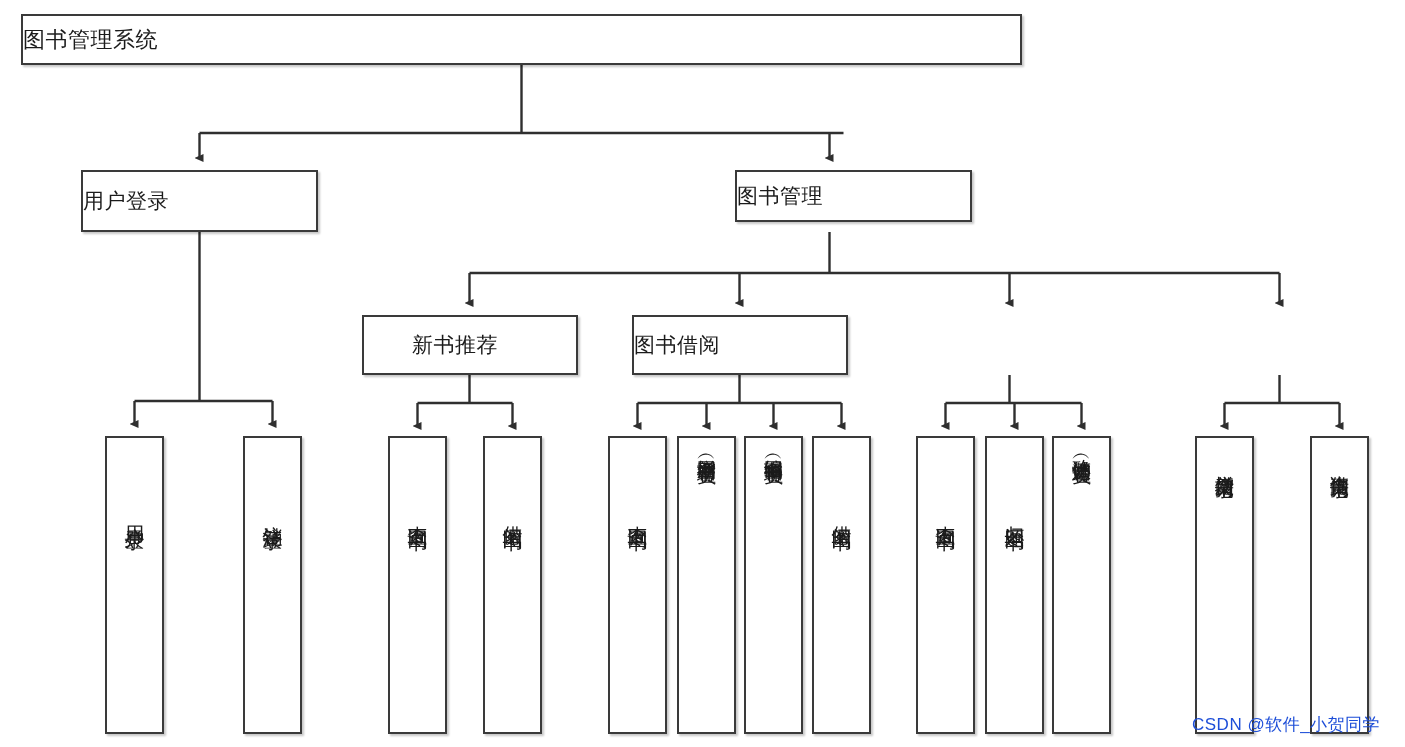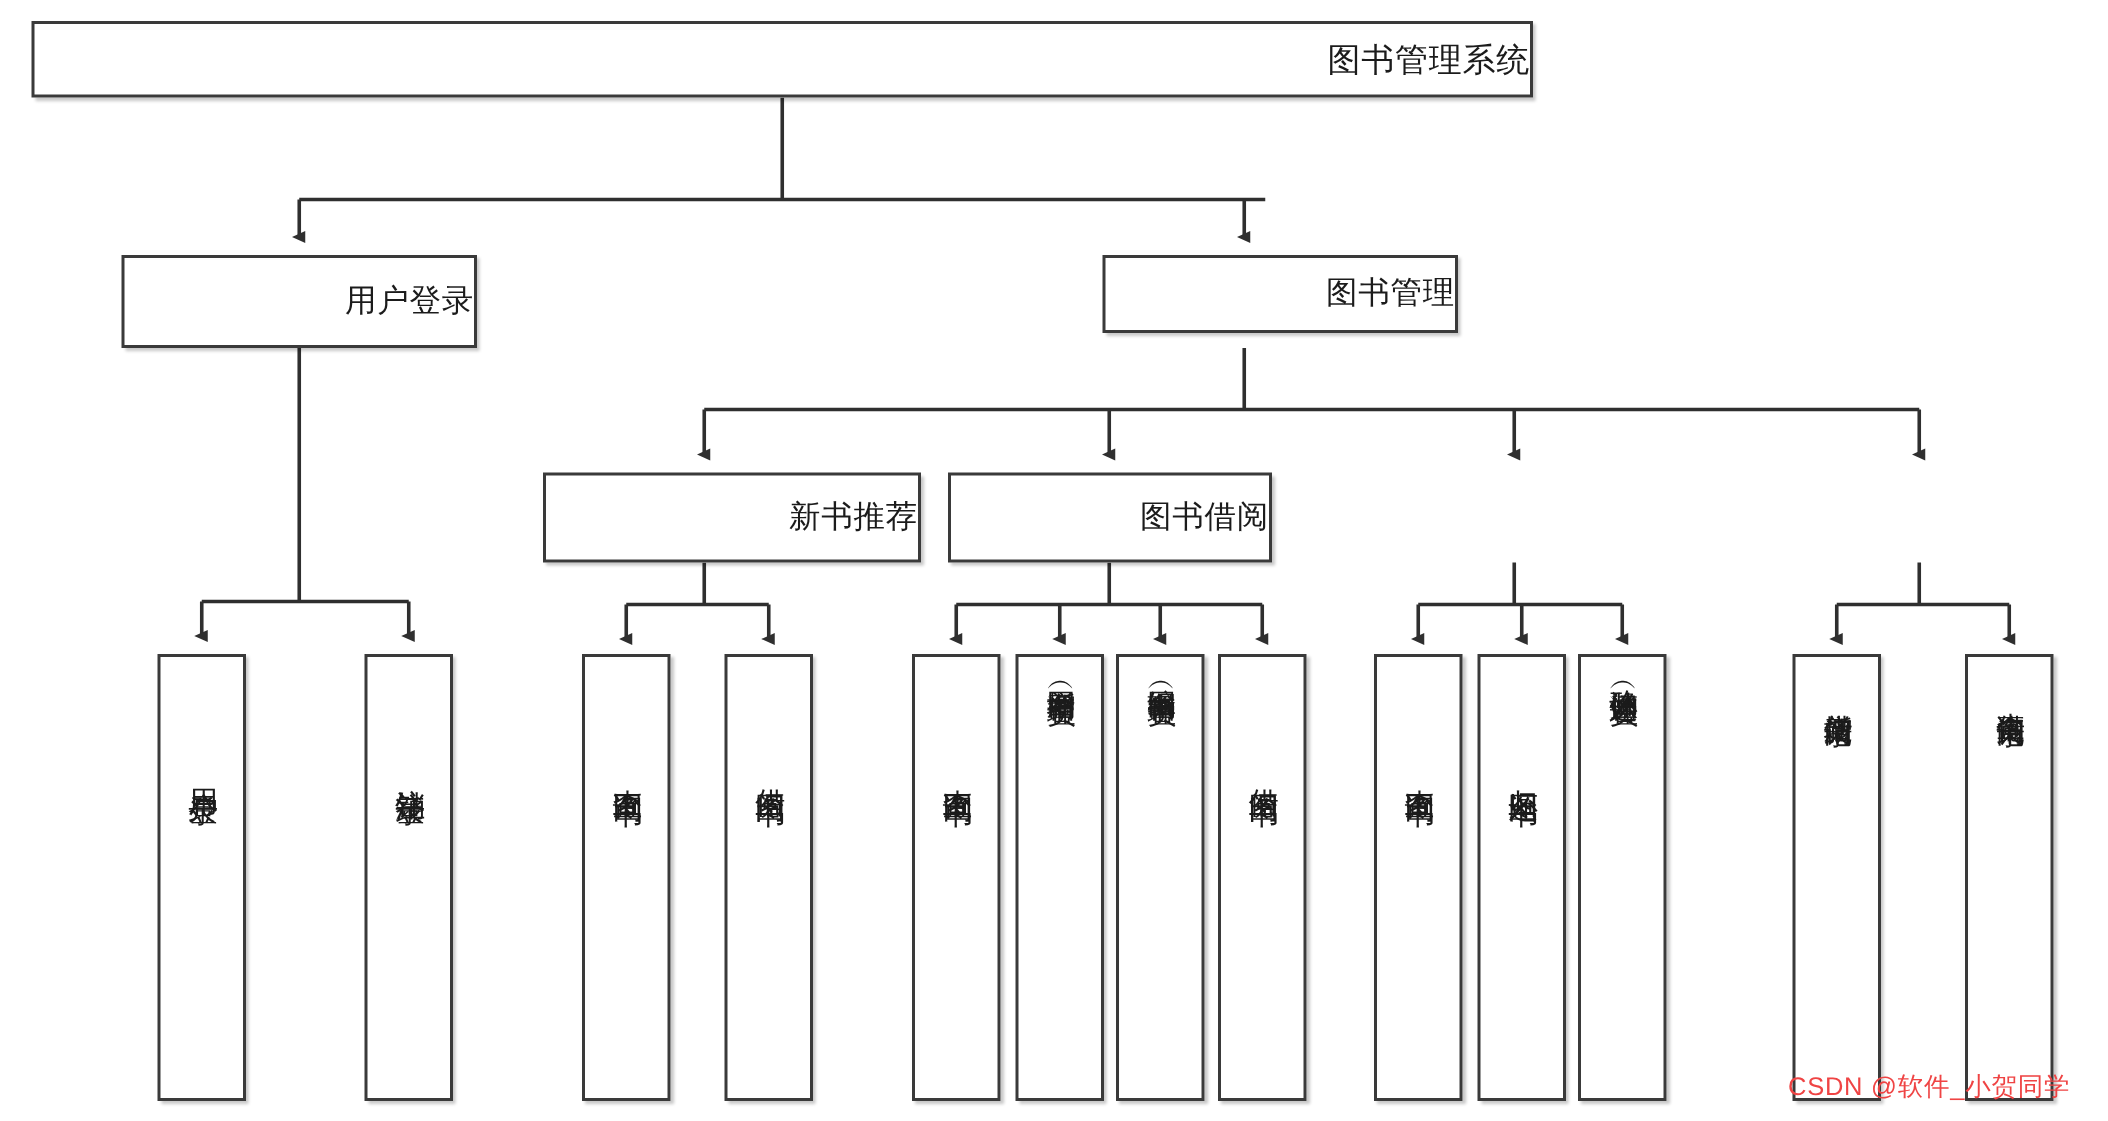--- a/index.html
+++ b/index.html
@@ -27,21 +27,21 @@
     pointer-events: none;
   }
   .node {
     position: absolute;
     box-sizing: border-box;
     background: #ffffff;
     border: 2px solid #3a3a3a;
     box-shadow: 2px 2px 2px rgba(0,0,0,0.22);
     display: flex;
     align-items: center;
-    justify-content: flex-end;
+    justify-content: flex-start;
     color: #1b1b1b;
     z-index: 2;
   }
   .node .label {
     display: block;
     text-align: center;
     line-height: 1.18;
     letter-spacing: 0.5px;
   }
   
@@ -65,21 +65,21 @@
     line-height: 1.05;
     letter-spacing: 2px;
     white-space: nowrap;
   }
   .node.vert.tall .label {
     font-size: 19px;
     letter-spacing: 1px;
   }
   .watermark {
     position: absolute;
-    color: #ef4444;
+    color: #1d4ed8;
     font-size: 17px;
     letter-spacing: 0.5px;
     white-space: nowrap;
     z-index: 5;
   }
 </style>
 </head>
 <body>
 
 <div id="canvas">
@@ -138,21 +138,21 @@
     <span class="label">图书管理系统</span>
   </div>
 
   <div class="node horiz" style="left:81px; top:170px; width:237px; height:62px;">
     <span class="label">用户登录</span>
   </div>
   <div class="node horiz" style="left:711px; top:170px; width:237px; height:52px;margin-left:24px;">
     <span class="label">图书管理</span>
   </div>
 
-  <div class="node horiz" style="left:362px; top:315px; width:252px; height:60px;">
+  <div class="node horiz" style="left:362px; top:315px; width:216px; height:60px;padding-left:48px;">
     <span class="label">新书推荐</span>
   </div>
   <div class="node horiz" style="left:632px; top:315px; width:216px; height:60px;">
     <span class="label">图书借阅</span>
   </div>
 
   <div class="node vert" style="left:105px; top:436px; width:59px; height:298px; padding-top:72px;">
     <span class="label">用户登录</span>
   </div>
   <div class="node vert" style="left:243px; top:436px; width:59px; height:298px; padding-top:72px;">

